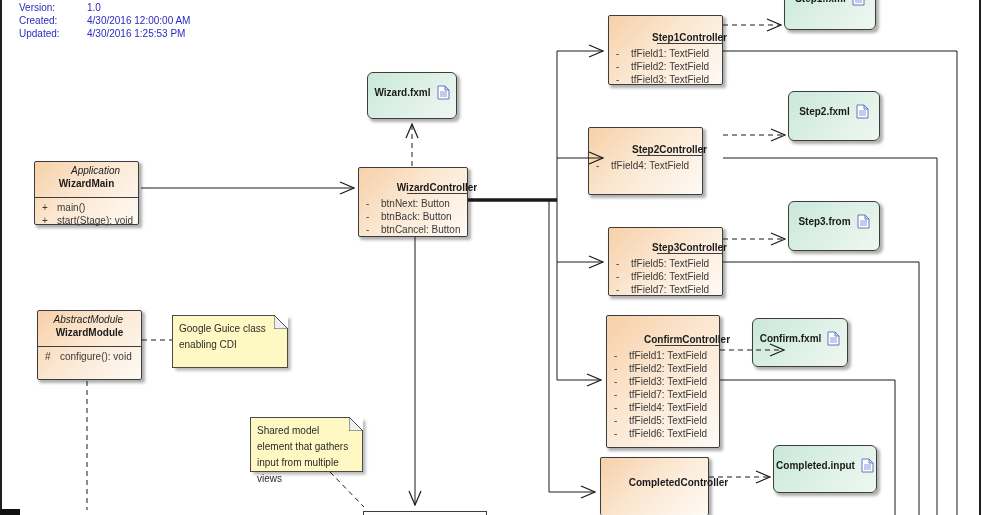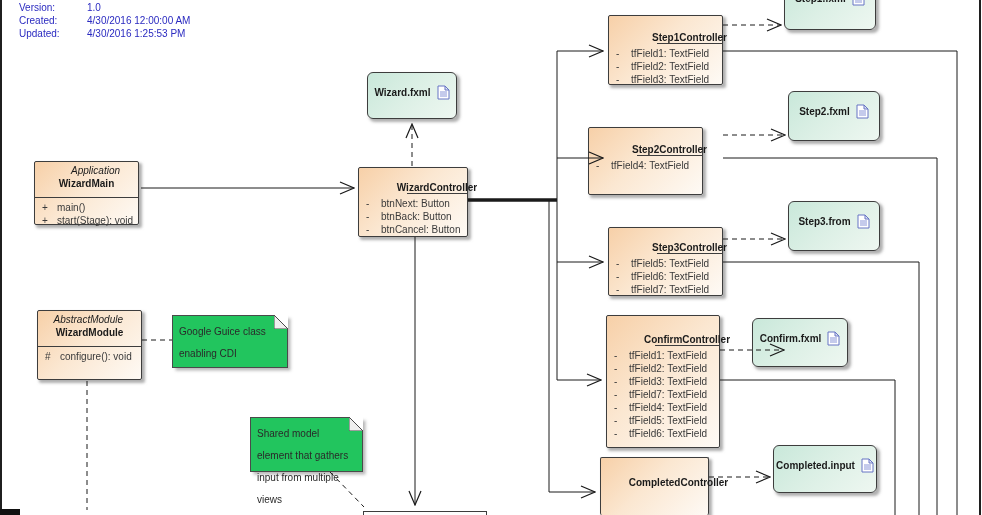--- a/index.html
+++ b/index.html
@@ -32,23 +32,23 @@
   
   .fxml{
     position:absolute;border:1px solid #3d3d3d;border-radius:6px;
     background:linear-gradient(135deg,#c9e8da 0%,#ddf0e6 50%,#eef7f1 100%);
     box-shadow:2.5px 2.5px 3px rgba(110,110,110,.55);
     box-sizing:border-box;
   }
   .fxml-title{display:flex;align-items:center;justify-content:center;gap:6px;padding-top:12px;font-weight:bold;}
   
   .note{
-    position:absolute;border:1px solid #4a4a4a;background:#22c55e;
+    position:absolute;border:1px solid #4a4a4a;background:#fef9c3;
     box-shadow:2.5px 2.5px 3px rgba(110,110,110,.5);
-    box-sizing:border-box;padding:5px 6px 4px 6px;line-height:22px;color:#2a2a2a;
+    box-sizing:border-box;padding:5px 6px 4px 6px;line-height:16px;color:#2a2a2a;
   }
   .note .fold{position:absolute;top:-1px;right:-1px;}
   .wires{position:absolute;left:0;top:0;}
   .sliver-box{position:absolute;background:#fdfdfd;border:1px solid #3d3d3d;border-bottom:none;box-sizing:border-box;}
   .sliver-black{position:absolute;background:#111111;}
 </style>
 </head>
 <body>
 
 <div id="canvas">

